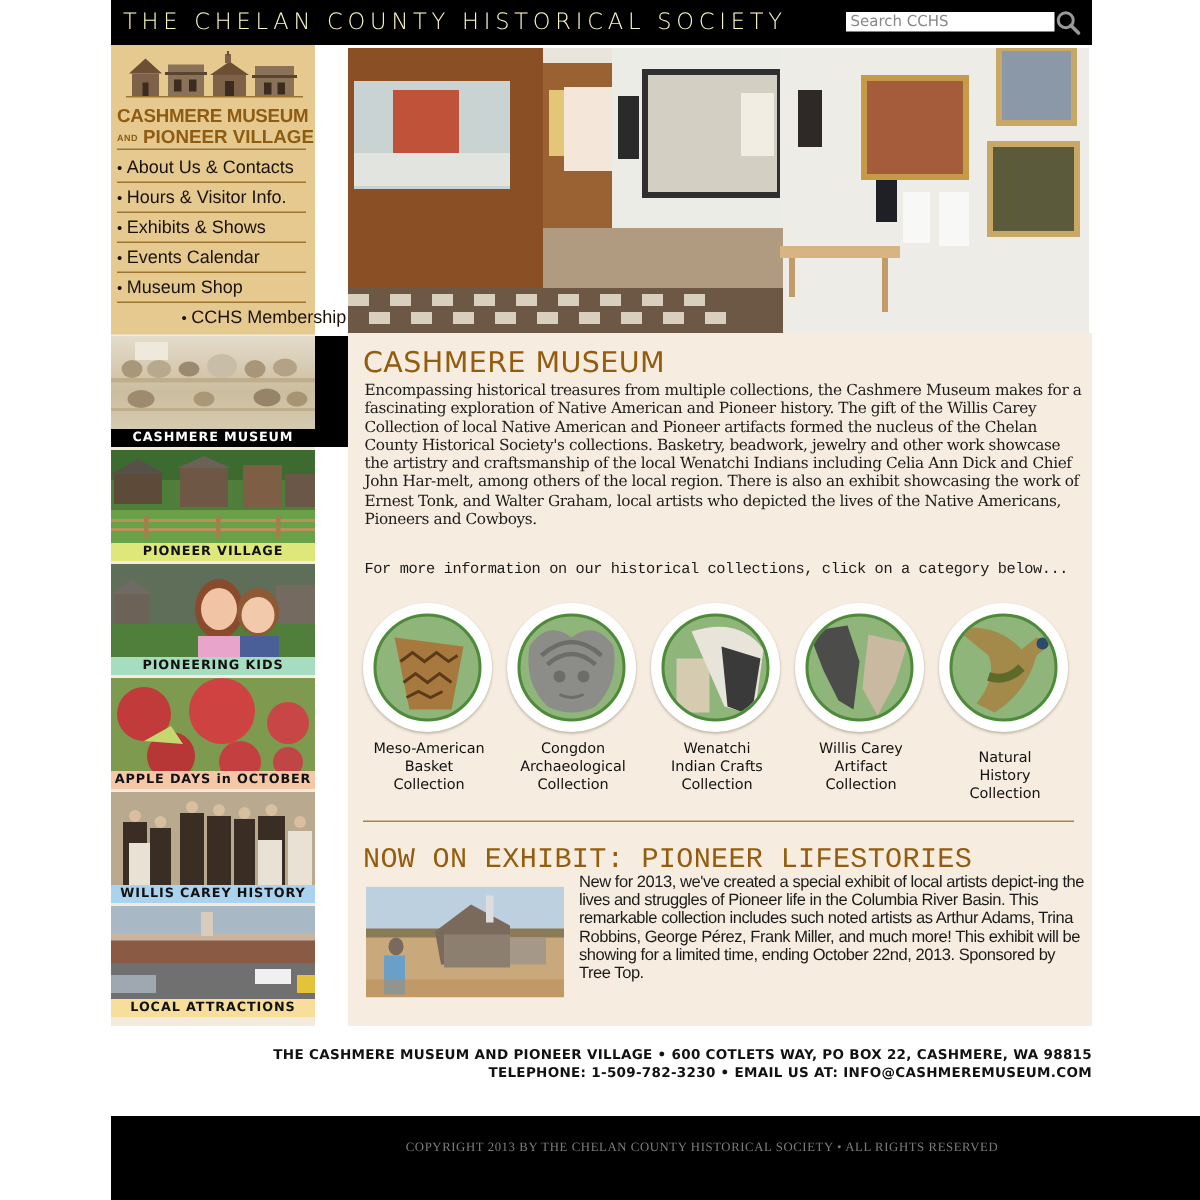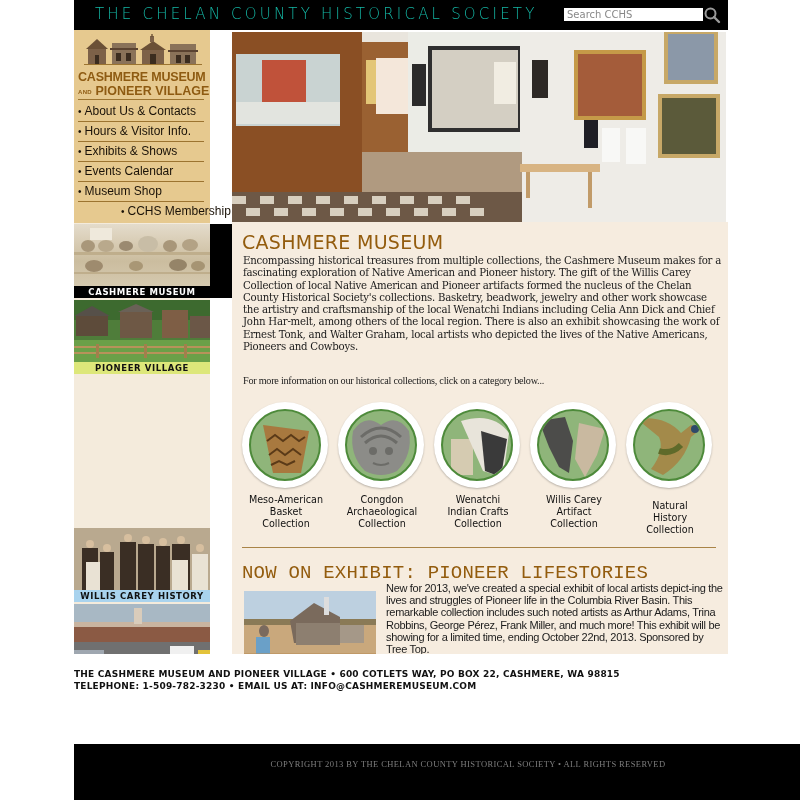--- a/index.html
+++ b/index.html
@@ -1,21 +1,21 @@
 <!DOCTYPE html>
 <html><head>
 <meta charset="utf-8">
 <style>
   html, body { margin: 0; padding: 0; background: #ffffff; }
   body { width: 800px; height: 800px; position: relative; overflow: hidden; font-family: "DejaVu Sans", sans-serif; }
   .page { position: absolute; left: 74px; top: 0; width: 654px; height: 800px; }
 
   
   .topbar { position: absolute; left: 0; top: 0; width: 654px; height: 30px; background: #000; }
-  .site-title { position: absolute; left: 8px; top: 5px; color: #14b8a6; font-family: "DejaVu Sans", sans-serif; font-size: 15px; letter-spacing: 3.2px; font-weight: 300; white-space: nowrap; margin-left: 13px; }
+  .site-title { position: absolute; left: 8px; top: 5px; color: #fef9c3; font-family: "DejaVu Sans", sans-serif; font-size: 15px; letter-spacing: 3.2px; font-weight: 300; white-space: nowrap; }
   .search-input { position: absolute; left: 490px; top: 8px; width: 133px; height: 13px; border: 0; padding: 0 3px; font-size: 10px; font-family: "DejaVu Sans", sans-serif; color: #666; background: #fff; box-sizing: content-box; }
   .search-input::placeholder { color: #888; }
   .search-btn { position: absolute; left: 629px; top: 6px; width: 18px; height: 18px; cursor: pointer; }
 
   
   .sidebar { position: absolute; left: 0; top: 30px; width: 136px; height: 655px; background: #f4ebdc; }
   .brand { position: absolute; left: 0; top: 0; width: 136px; height: 193px; background: #e6c98f; }
   .brand-art { position: absolute; left: 10px; top: 4px; width: 118px; height: 36px; }
   .brand-line1 { position: absolute; left: 4px; top: 40px; font-family: "Liberation Sans", sans-serif; font-weight: bold; color: #8e5b12; font-size: 12.5px; letter-spacing: -0.2px; white-space: nowrap; }
   .brand-line2 { position: absolute; left: 4px; top: 54px; font-family: "Liberation Sans", sans-serif; font-weight: bold; color: #8e5b12; font-size: 12.5px; white-space: nowrap; }
@@ -32,35 +32,35 @@
   .tile-active { width: 160px; background: #000; }
   .tile-active .cap { color: #fff; background: #000; width: 136px; }
 
   
   .hero { position: absolute; left: 158px; top: 32px; width: 494px; height: 190px; overflow: hidden; }
 
   
   .main { position: absolute; left: 158px; top: 222px; width: 496px; height: 463px; background: #f6ecdf; }
   .h1 { position: absolute; left: 10px; top: 9px; font-family: "DejaVu Sans", sans-serif; font-size: 19px; color: #935c0e; letter-spacing: 0.3px; white-space: nowrap; }
   .body-text { position: absolute; left: 11px; top: 33px; width: 480px; font-family: "DejaVu Serif", serif; font-size: 10.2px; line-height: 12.3px; color: #1b1b1b; letter-spacing: -0.25px; }
-  .more-text { position: absolute; left: 11px; top: 153px; font-family: Liberation Serif, serif; font-size: 10.2px; color: #1b1b1b; letter-spacing: -0.25px; white-space: nowrap; }
+  .more-text { position: absolute; left: 11px; top: 153px; font-family: Liberation Mono, monospace; font-size: 10.2px; color: #1b1b1b; letter-spacing: -0.25px; white-space: nowrap; }
 
   .coll { position: absolute; top: 180px; width: 100px; text-align: center; cursor: pointer; }
   .coll .ring { position: absolute; left: 6px; top: 0; width: 86px; height: 86px; border-radius: 50%; background: #fff; box-shadow: 0 1px 2px rgba(0,0,0,0.25); }
   .coll .disc { position: absolute; left: 7px; top: 7px; width: 72px; height: 72px; border-radius: 50%; background: #8fb57a; border: 2px solid #4d8a3a; box-sizing: border-box; overflow: hidden; }
   .coll .label { position: absolute; left: 0; top: 92px; width: 100px; font-family: "DejaVu Sans", sans-serif; font-size: 9.6px; line-height: 12px; color: #111; text-align: center; }
 
   .divider { position: absolute; left: 10px; top: 325px; width: 474px; height: 1px; background: #a98447; }
   .h2 { position: absolute; left: 10px; top: 340px; font-family: Liberation Mono, monospace; font-size: 19px; color: #935c0e; letter-spacing: 0.2px; white-space: nowrap; }
   .exhibit-img { position: absolute; left: 12px; top: 369px; width: 132px; height: 74px; overflow: hidden; cursor: pointer; }
   .exhibit-text { position: absolute; left: 154px; top: 360px; width: 340px; font-family: Liberation Sans, sans-serif; font-size: 11px; line-height: 12.2px; color: #1b1b1b; letter-spacing: -0.3px; }
 
   
   .bar-top { position: absolute; left: 0; top: 685px; width: 654px; height: 5px; background: #000; }
-  .footer-info { position: absolute; left: 0; top: 654px; width: 654px; height: 54px; background: #fff; text-align: left; }
+  .footer-info { position: absolute; left: 0; top: 684px; width: 654px; height: 54px; background: #fff; text-align: right; }
   .footer-line { font-family: "DejaVu Sans", sans-serif; font-size: 9px; font-weight: bold; color: #111; letter-spacing: 0.2px; white-space: nowrap; line-height: 12px; }
   .footer-line a { color: #111; text-decoration: none; }
   .copyright { position: absolute; left: 0; top: 744px; width: 788px; height: 56px; background: #000; color: #7d7d7d; font-family: Liberation Serif, serif; font-size: 8.5px; letter-spacing: 0.4px; text-align: center; line-height: 40px; white-space: nowrap; }
 </style>
 </head>
 <body>
 
 <div class="page">
 
   <div class="topbar">
@@ -144,21 +144,54 @@
           <rect x="0" y="46" width="136" height="2" fill="#b7925a"></rect>
           <rect x="0" y="52" width="136" height="2" fill="#b7925a"></rect>
           <rect x="22" y="44" width="3" height="14" fill="#a27f4c"></rect>
           <rect x="70" y="44" width="3" height="14" fill="#a27f4c"></rect>
           <rect x="110" y="44" width="3" height="14" fill="#a27f4c"></rect>
         </svg>
       </div>
       <div class="cap" style="background:#dde77a;">PIONEER VILLAGE</div>
     </div>
 
-
+    <div class="tile" style="top:346px;">
+      <div class="img">
+        <svg width="136" height="62" viewBox="0 0 136 62">
+          <rect width="136" height="62" fill="#5f6e58"></rect>
+          <rect y="40" width="136" height="22" fill="#4f7f3b"></rect>
+          <polygon points="0,20 14,10 28,20" fill="#6f6a63"></polygon>
+          <rect x="2" y="20" width="24" height="20" fill="#6c6258"></rect>
+          <rect x="110" y="14" width="26" height="26" fill="#756a60"></rect>
+          <ellipse cx="72" cy="30" rx="16" ry="20" fill="#8a4a2e"></ellipse>
+          <ellipse cx="72" cy="30" rx="12" ry="14" fill="#f0c4a4"></ellipse>
+          <ellipse cx="98" cy="32" rx="14" ry="16" fill="#8c5a34"></ellipse>
+          <ellipse cx="98" cy="34" rx="11" ry="12" fill="#f2c9ab"></ellipse>
+          <rect x="58" y="48" width="28" height="14" fill="#e9a4c9"></rect>
+          <rect x="86" y="48" width="26" height="14" fill="#4a5f98"></rect>
+        </svg>
+      </div>
+      <div class="cap" style="background:#a6dcc0;">PIONEERING KIDS</div>
+    </div>
+
+    <div class="tile" style="top:422px;">
+      <div class="img">
+        <svg width="136" height="62" viewBox="0 0 136 62">
+          <rect width="136" height="62" fill="#7d9a4e"></rect>
+          <circle cx="22" cy="24" r="18" fill="#c23b3b"></circle>
+          <circle cx="74" cy="22" r="22" fill="#cf4242"></circle>
+          <circle cx="118" cy="30" r="14" fill="#c84646"></circle>
+          <circle cx="40" cy="52" r="16" fill="#b73636"></circle>
+          <circle cx="86" cy="56" r="14" fill="#c44040"></circle>
+          <circle cx="118" cy="56" r="10" fill="#c04646"></circle>
+          <polygon points="22,42 40,32 48,44" fill="#c4d96d"></polygon>
+        </svg>
+      </div>
+      <div class="cap" style="background:#f6c7a7;">APPLE DAYS in OCTOBER</div>
+    </div>
 
     <div class="tile" style="top:498px;">
       <div class="img">
         <svg width="136" height="62" viewBox="0 0 136 62">
           <rect width="136" height="62" fill="#b9a98f"></rect>
           <g fill="#3a2e24">
             <rect x="8" y="20" width="16" height="42"></rect>
               <rect x="26" y="24" width="14" height="38"></rect>
             <rect x="46" y="14" width="16" height="48"></rect>
               <rect x="64" y="16" width="16" height="46"></rect>

